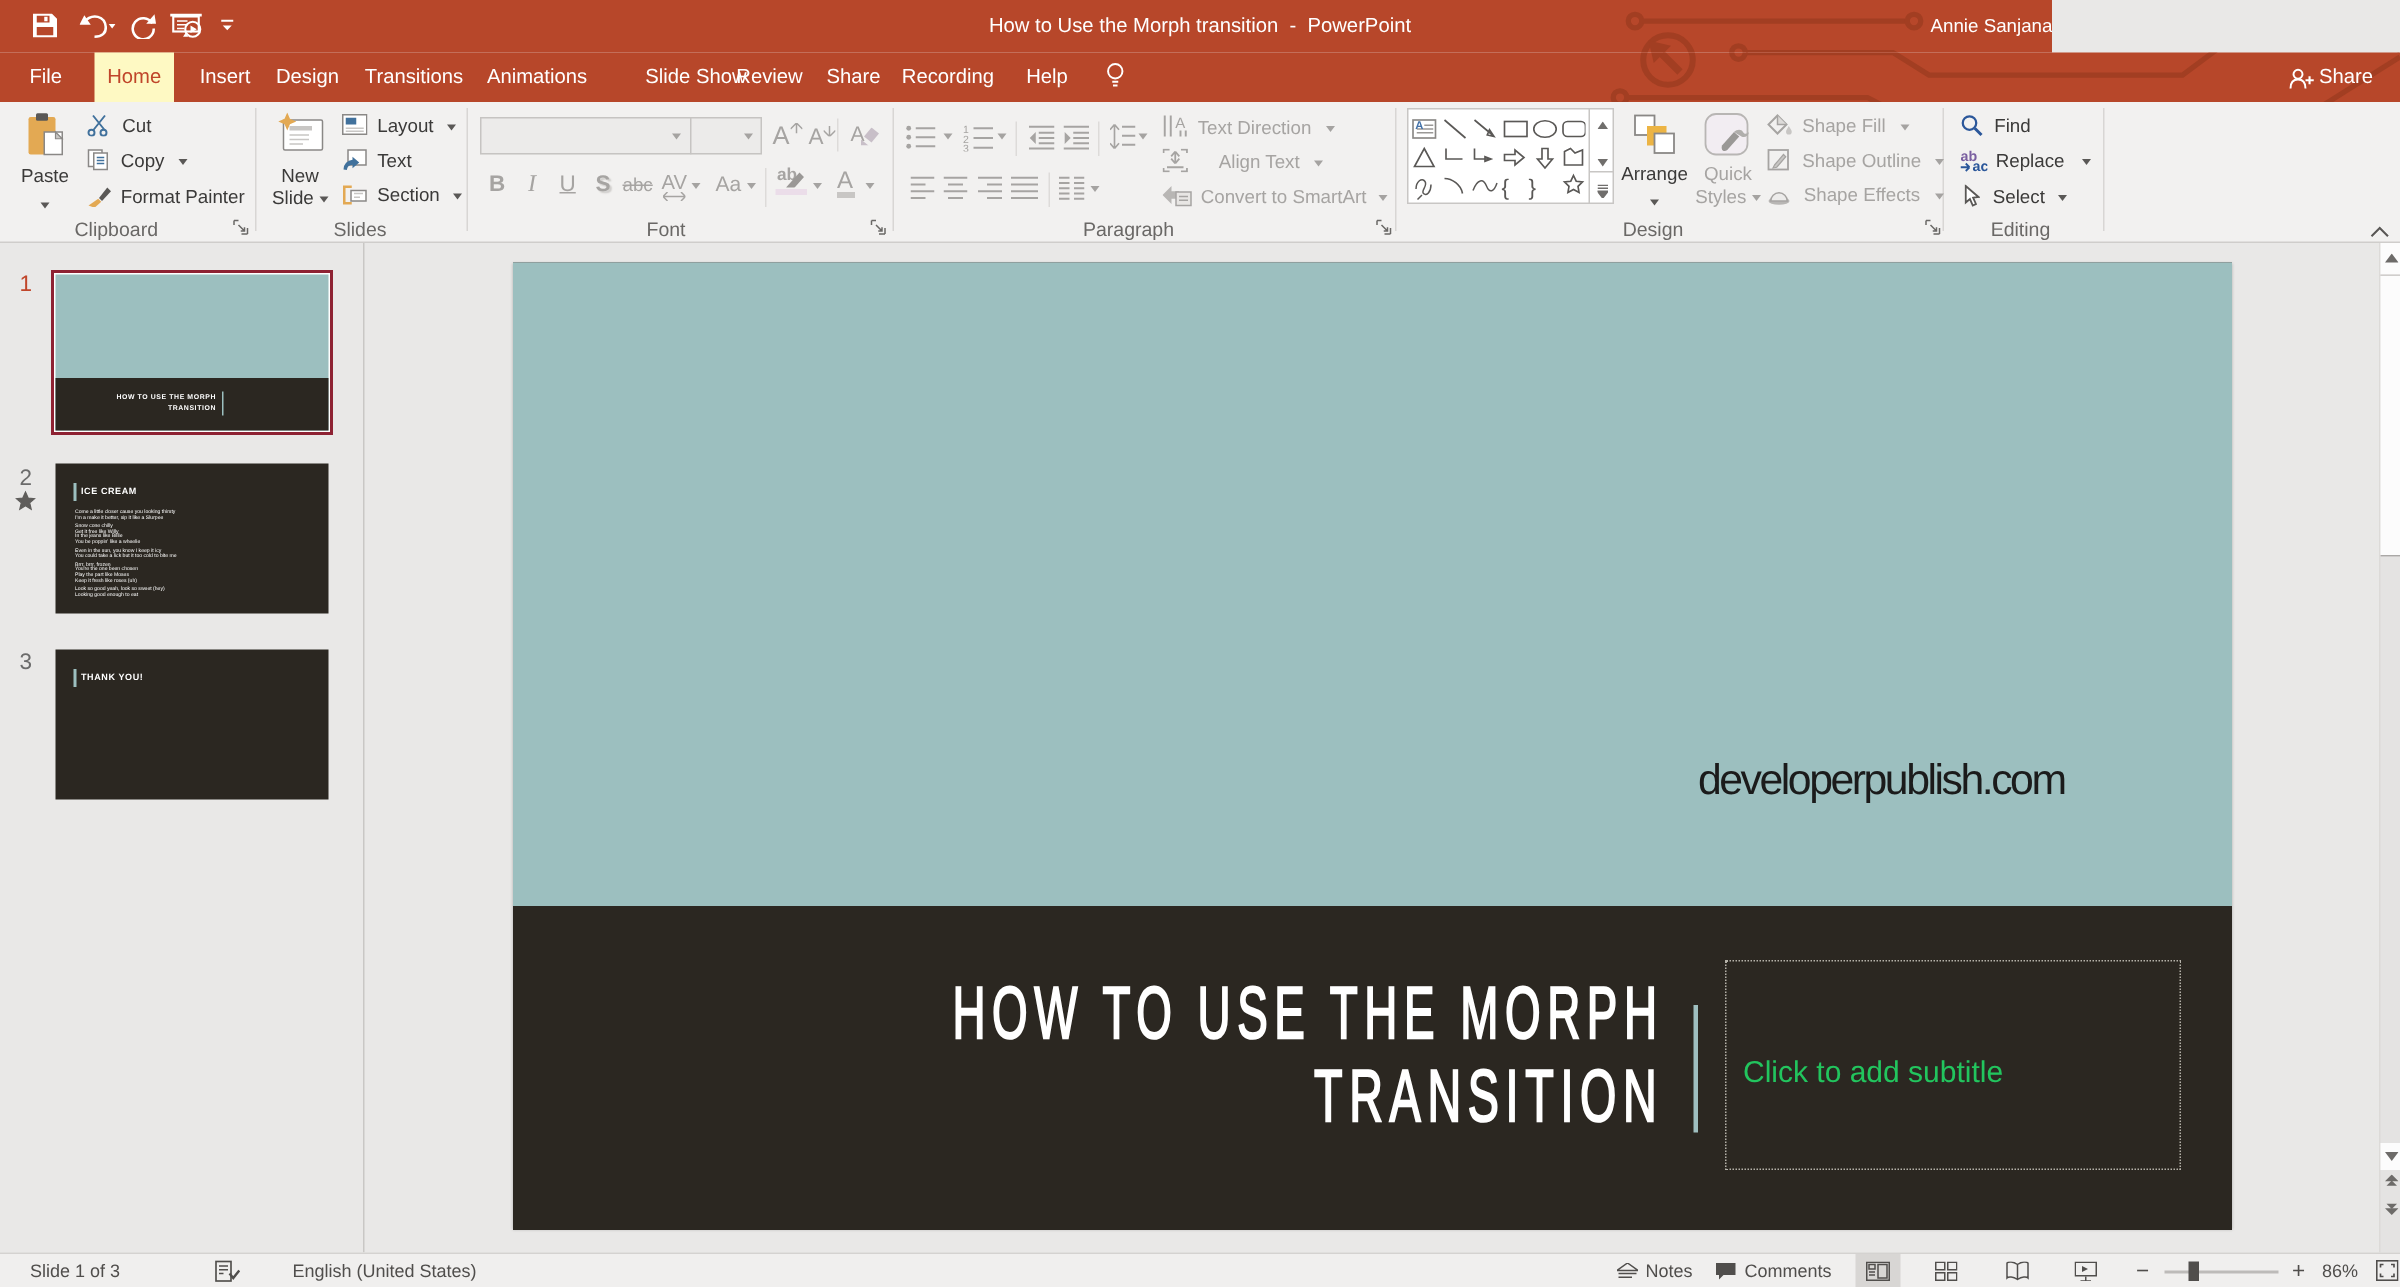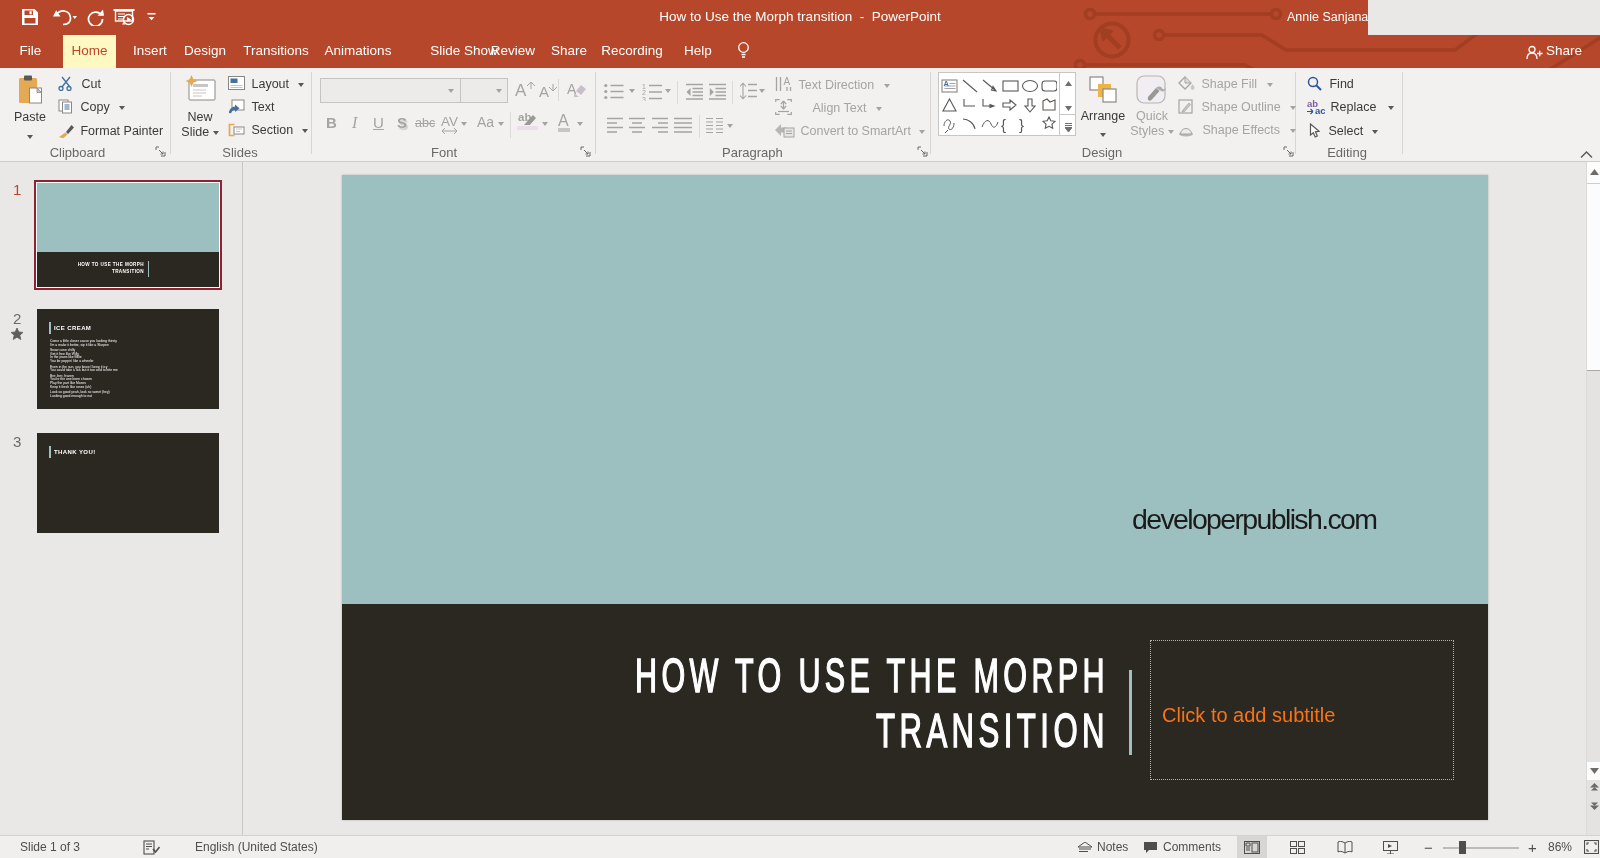--- a/index.html
+++ b/index.html
@@ -37,21 +37,21 @@
 
 .thumbnum { position:absolute; font-size:15px; color:#6b6b6b; }
 #slide1sel { position:absolute; left:34px; top:180px; width:188px; height:110px; border:2px solid #8E2233; background:#fff; }
 .thumb { position:absolute; background:#2B2721; overflow:hidden; }
 
 
 #slide { position:absolute; left:342px; top:175px; width:1146px; height:645px; background:#2B2721; box-shadow:0 0 2px rgba(0,0,0,0.25); }
 #slide-teal { position:absolute; left:0; top:0; width:1146px; height:429px; background:#9CBFBF; }
 #vline { position:absolute; left:787px; top:495px; width:3px; height:85px; background:#9FBFC0; }
 #subbox { position:absolute; left:808px; top:465px; width:304px; height:140px; border:1px dotted #B5B2A9; }
-#subtext { position:absolute; left:11px; top:63px; color:#f97316; font-size:20px; }
+#subtext { position:absolute; left:11px; top:63px; color:#22c55e; font-size:20px; }
 
 
 #vscroll { position:absolute; left:1586px; top:162px; width:14px; height:673px; background:#E4E3E2; border-left:1px solid #DCDAD8; }
 
 
 #statusbar { position:absolute; left:0; top:835px; width:1600px; height:23px; background:#F0EFEE; border-top:1px solid #D4D2D0; font-size:12px; color:#504e4c; }
 </style>
 </head>
 <body>
 

